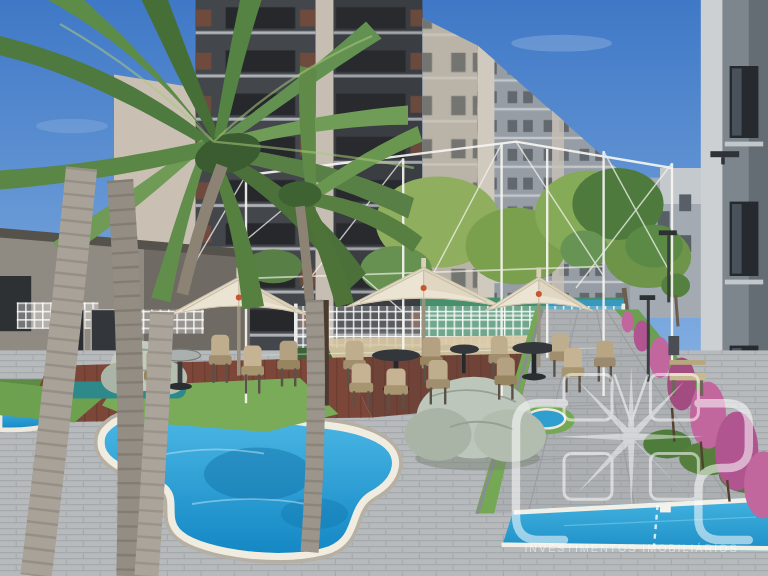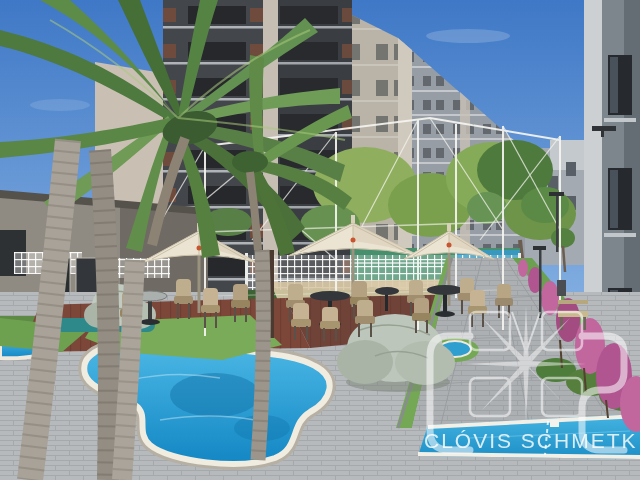--- a/index.html
+++ b/index.html
@@ -463,14 +463,14 @@
       <polygon points="523,362 528,366 570,318"></polygon>
       <polygon points="524,366 529,362 482,318"></polygon>
       <polygon points="523,362 528,366 570,410"></polygon>
       <polygon points="524,362 529,366 482,410"></polygon>
     </g>
     <path d="M470,336 L449,336 Q430,336 430,356 L430,430 Q430,450 449,450 L470,450" stroke-width="7" stroke-linecap="round"></path>
     <path d="M582,336 L605,336 Q624,336 624,354 L624,372 Q624,390 605,390 L601,390 Q582,390 582,408 L582,432 Q582,450 601,450 L624,450" stroke-width="7" stroke-linecap="round"></path>
   </g>
 </svg>
 
-<div class="wm-brand">CLÓVIS SCHMETK</div>
+<div class="wm-tagline">INVESTIMENTOS IMOBILIÁRIOS</div>
 </div>
 
 </body></html>

